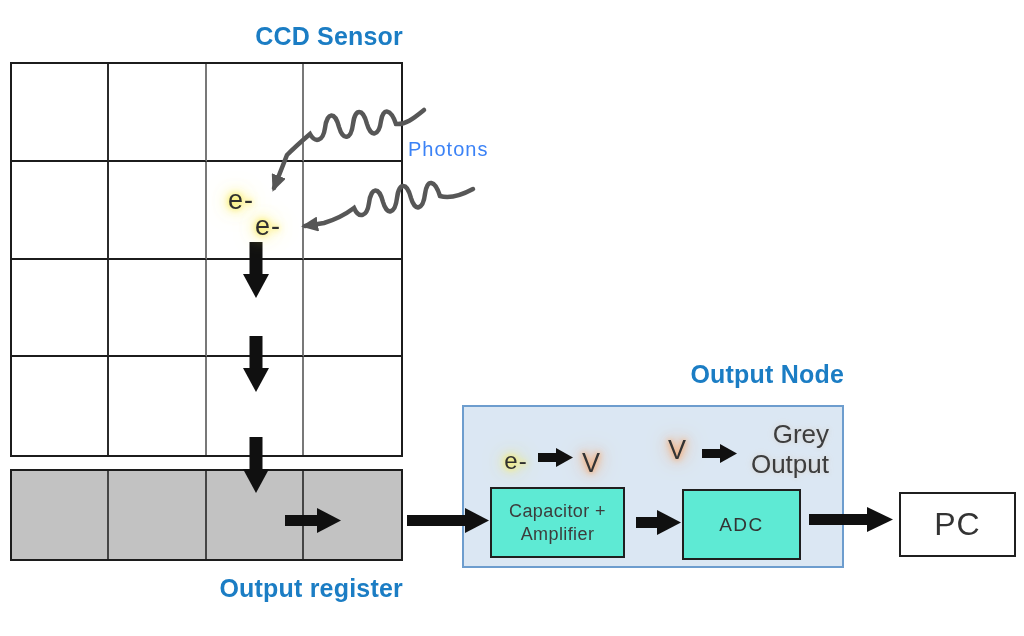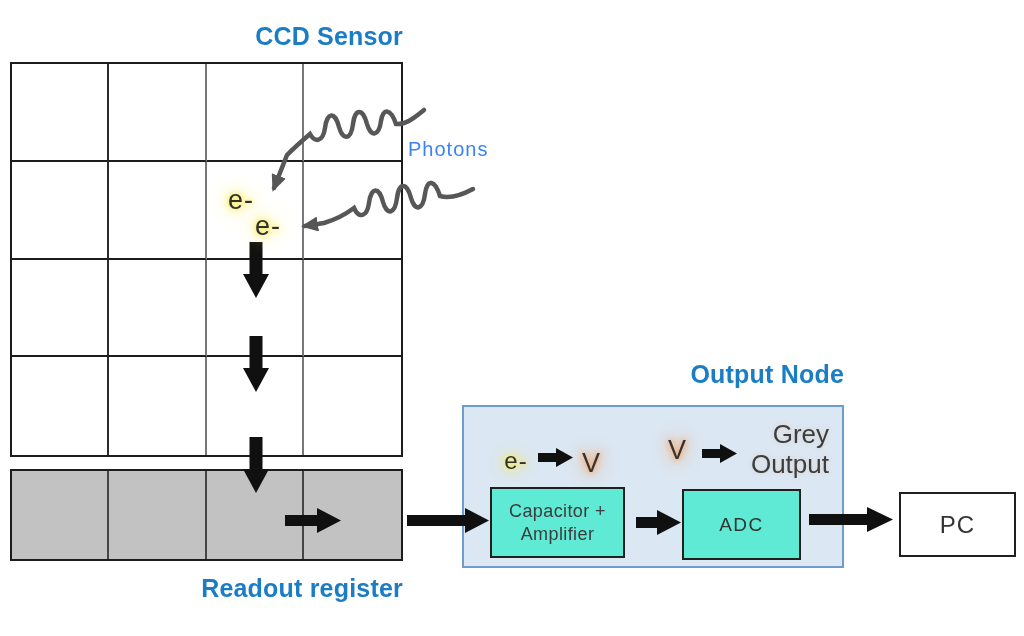--- a/index.html
+++ b/index.html
@@ -23,21 +23,21 @@
   .register-cell{border-right:2px solid #454545;}
   .register-cell.last-col{border-right:none;}
 
   
   .node-box{left:462px;top:405px;width:382px;height:163px;background:#dbe7f3;border:2px solid #6d9dce;z-index:2;}
   .inner-box{background:#5eead4;border:2px solid #1f1f1f;display:flex;flex-direction:column;
     align-items:center;justify-content:center;z-index:3;}
   .cap-box{left:490px;top:487px;width:135px;height:71px;font-size:18px;color:#3c3c3c;line-height:1.25;letter-spacing:.4px;text-align:center;}
   .adc-box{left:682px;top:489px;width:119px;height:71px;font-size:19px;color:#333;letter-spacing:1.5px;}
   .pc-box{left:899px;top:492px;width:117px;height:65px;background:#ffffff;border:2px solid #1f1f1f;
-    display:flex;align-items:center;justify-content:center;font-size:24px;color:#333;letter-spacing:1px;z-index:3;}
+    display:flex;align-items:center;justify-content:center;font-size:32px;color:#333;letter-spacing:1px;z-index:3;}
 
   
   .center-origin{transform:translate(-50%,-50%);z-index:5;}
   .electron{font-size:27px;color:#2f2f2f;letter-spacing:1px;
     text-shadow:0 0 5px #f9ee62,0 0 9px #f8ec62,0 0 15px #f7ea6e,0 0 22px rgba(247,234,110,.85);}
   .voltage{font-size:27px;color:#343434;
     text-shadow:0 0 5px #f6a96f,0 0 9px #f5a970,0 0 15px #f4ab78,0 0 22px rgba(244,171,120,.9);}
   .grey-level{left:733px;top:419px;width:96px;text-align:right;font-size:26px;line-height:1.16;color:#3d3d3d;
     text-shadow:0 0 4px #d5d5d5,0 0 8px #e0e0e0;z-index:5;}
   .photons-label{left:408px;top:138px;font-size:20px;color:#3b82f6;letter-spacing:1px;z-index:5;}
@@ -71,21 +71,21 @@
     <div class="ccd-cell last-col last-row"></div>
   </div>
 
   <div class="abs register">
     <div class="register-cell"></div>
     <div class="register-cell"></div>
     <div class="register-cell"></div>
     <div class="register-cell last-col"></div>
   </div>
 
-  <div class="abs blue-title" style="left:10px;top:574px;width:393px;">Readout register</div>
+  <div class="abs blue-title" style="left:10px;top:574px;width:393px;">Output register</div>
 
   <svg class="abs svg-arrow" style="left:250px;top:95px;" width="240" height="150" viewBox="0 0 240 150">
     <defs>
       <marker id="ph-head" markerUnits="userSpaceOnUse" markerWidth="17" markerHeight="15" refX="13" refY="7.5" orient="auto">
         <path d="M0,0 L17,7.5 L0,15 Z" fill="#565656"></path>
       </marker>
     </defs>
     <path d="M174,15 C163,24 155,30 146,29 C141,14 133,12 131,26 C129,41 121,43 117,29 C113,13 105,13 103,29
              C101,45 93,46 89,32 C85,16 77,17 75,33 C73,47 65,48 60,39 C53,45 44,53 37,60 L24,93" fill="none" stroke="#575757" stroke-width="4.5" stroke-linecap="round" marker-end="url(#ph-head)"></path>
     <path d="M223,94 C210,101 200,104 190,101 C185,85 177,83 175,99 C173,115 165,117 161,103 C157,87 149,87 147,103

